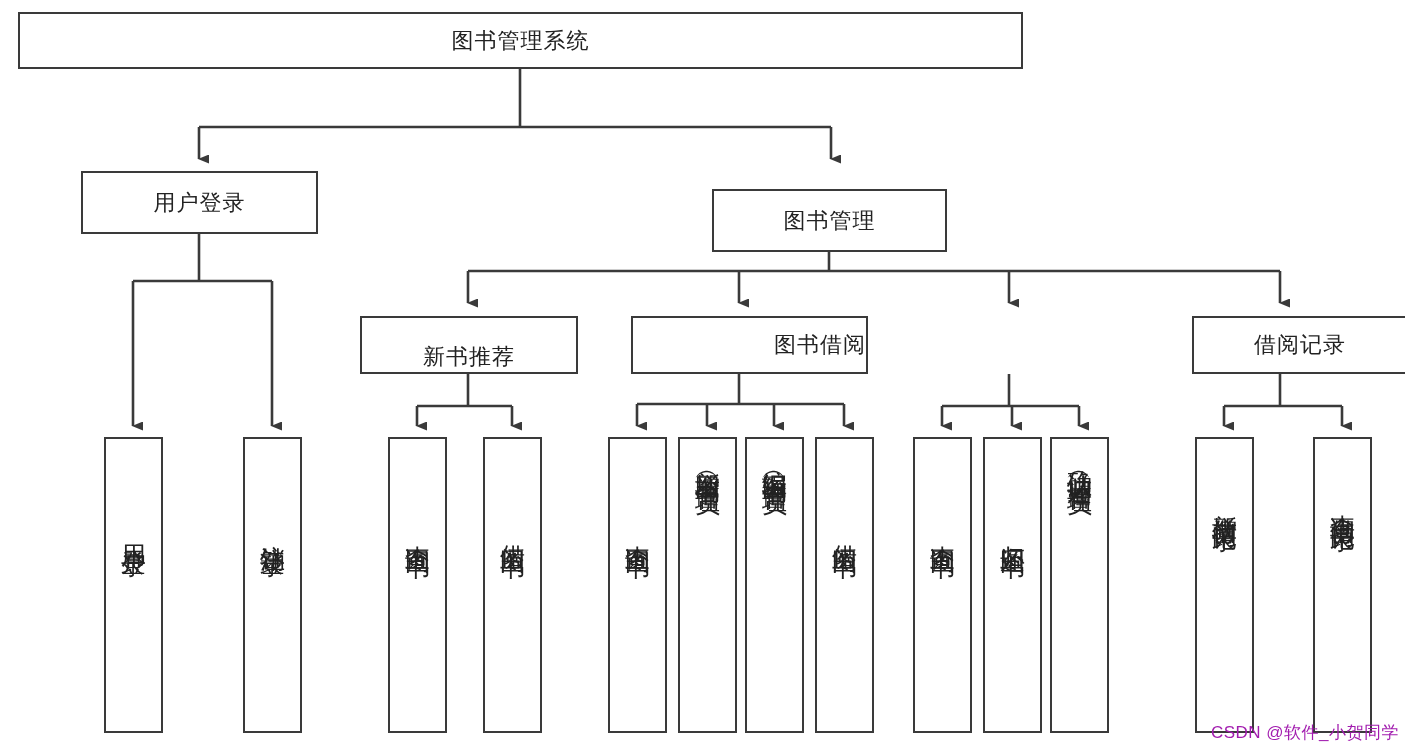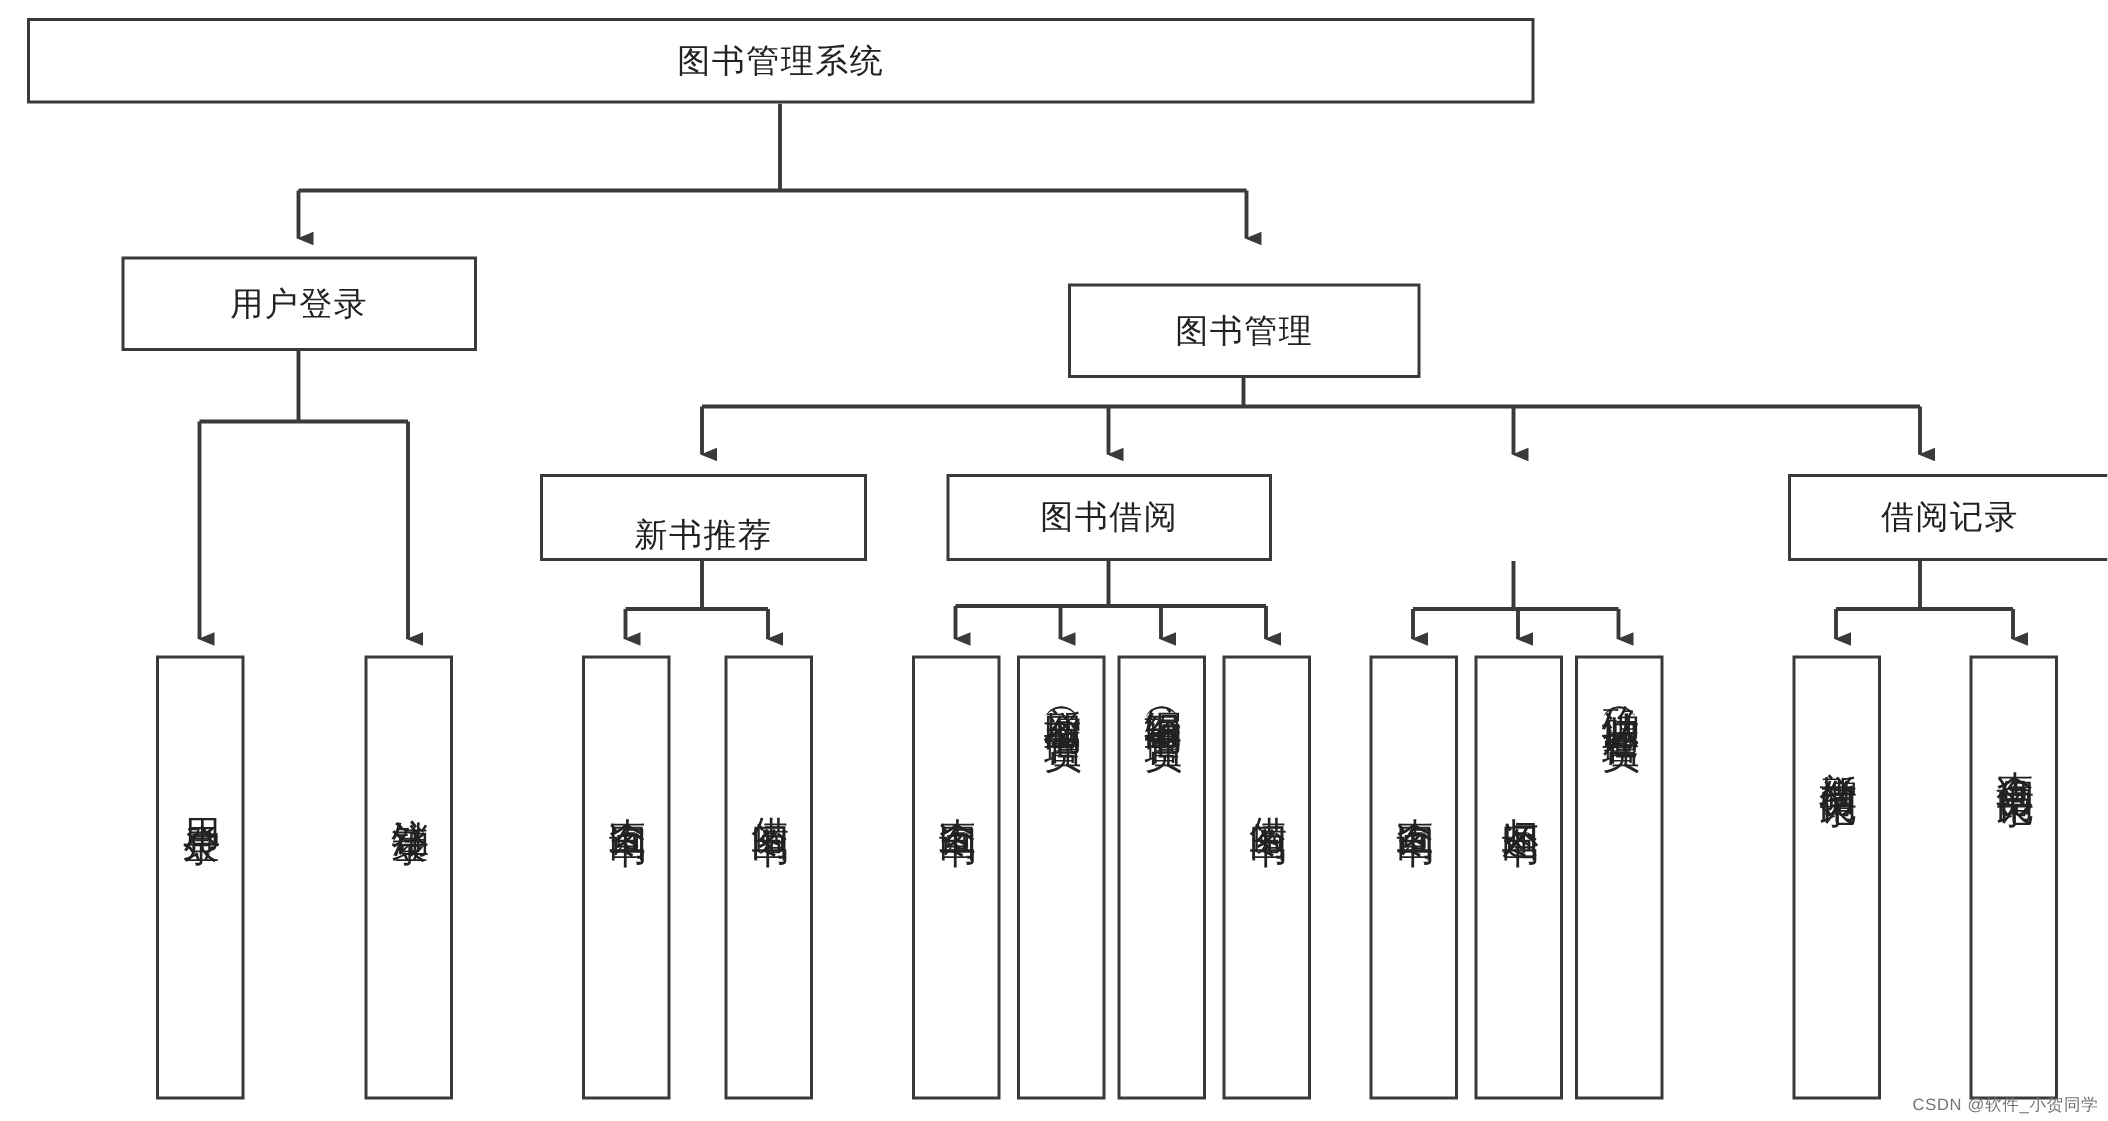--- a/index.html
+++ b/index.html
@@ -51,22 +51,22 @@
     padding-top: 22px;
     white-space: normal;
   }
   .node-v.short { padding-top: 86px; }
   .node-v.mid   { padding-top: 55px; }
   .node-v.tall  { padding-top: 12px; }
   .watermark {
     position: absolute;
     right: 6px;
     bottom: 3px;
-    font-size: 11px;
-    color: #737373;
+    font-size: 17px;
+    color: #a21caf;
     white-space: nowrap;
     letter-spacing: 0.5px;
   }
 </style>
 </head>
 <body>
 
 <div id="canvas">
 
   <svg id="wires" viewBox="0 0 1405 747">
@@ -126,21 +126,21 @@
   <div class="node node-h" style="left:81px; top:171px; width:237px; height:63px;">
     <span>用户登录</span>
   </div>
   <div class="node node-h" style="left:712px; top:171px; width:235px; height:63px;margin-top:18px;">
     <span>图书管理</span>
   </div>
 
   <div class="node node-h" style="left:360px; top:316px; width:218px; height:58px;align-items:flex-end;">
     <span>新书推荐</span>
   </div>
-  <div class="node node-h" style="left:631px; top:316px; width:217px; height:58px;">
+  <div class="node node-h" style="left:631px; top:316px; width:237px; height:58px;justify-content:flex-end;">
     <span>图书借阅</span>
   </div>
   <div class="node node-h" style="left:1172px; top:316px; width:216px; height:58px;margin-left:20px;">
     <span>借阅记录</span>
   </div>
 
   <div class="node node-v short" style="left:104px; top:437px; width:59px; height:296px;">
     <span>用户登录</span>
   </div>
   <div class="node node-v short" style="left:243px; top:437px; width:59px; height:296px;">

